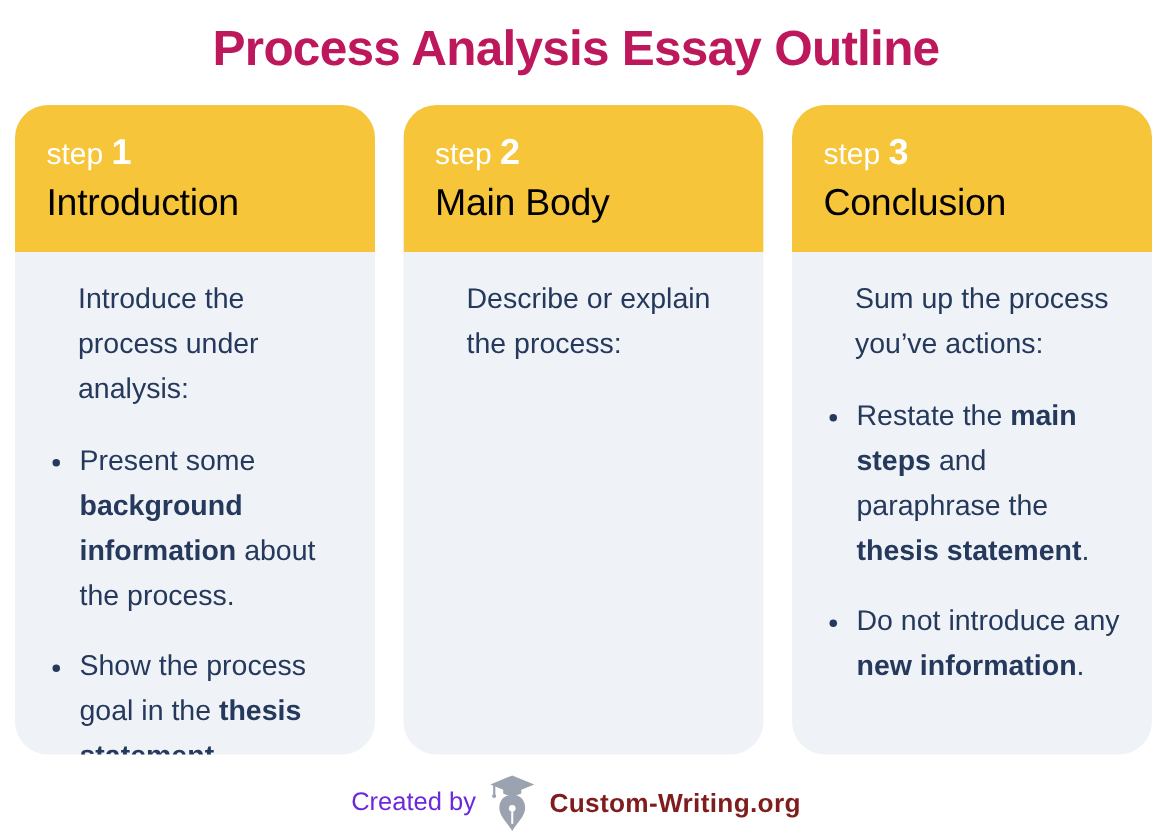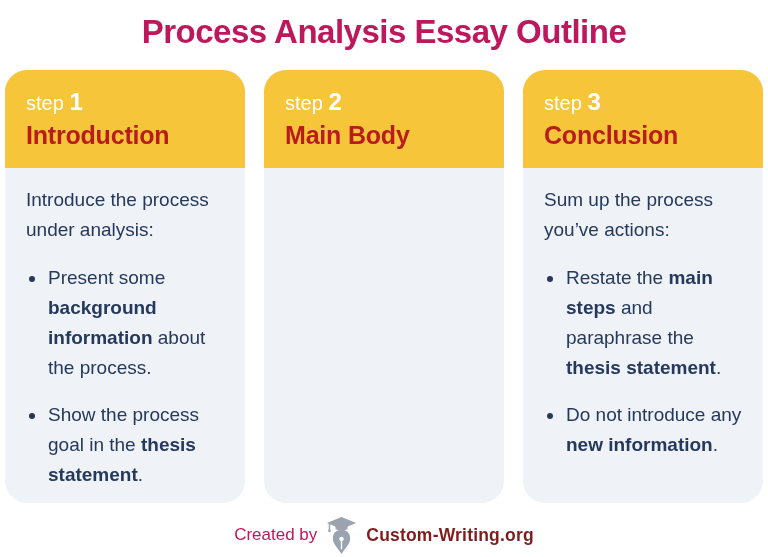--- a/index.html
+++ b/index.html
@@ -18,21 +18,21 @@
     font-size: 33px;
     font-weight: 700;
     letter-spacing: -0.5px;
     color: #be185d;
     line-height: 46px;
   }
 
   .cards-row {
     margin-top: 15px;
     display: flex;
-    justify-content: center;
+    justify-content: flex-end;
     gap: 19px;
   }
 
   .card {
     width: 240px;
     height: 433px;
     border-radius: 22px;
     background: #EFF2F6;
     overflow: hidden;
     display: flex;
@@ -50,50 +50,50 @@
     font-size: 20px;
     line-height: 24px;
   }
   .step-num {
     font-weight: 700;
     font-size: 24px;
   }
   .card-title {
     margin-top: 6px;
     font-size: 25px;
-    font-weight: 700;
-    color: #b91c1c;
+    font-weight: 400;
+    color: #000000;
     letter-spacing: -0.2px;
   }
 
   .card-body {
     padding: 17px 16px 0 21px;
     font-size: 19px;
     line-height: 30px;
     color: #25395C;
   }
-  .card-lead { margin-bottom: 18px; }
+  .card-lead { margin-bottom: 18px; margin-left: 21px; }
   .card-body ul {
     list-style: disc outside;
     padding-left: 21px;
     margin: 0;
   }
   .card-body li { padding-left: 1px; }
   .card-body li + li { margin-top: 17px; }
   .card-body b { font-weight: 700; }
 
   .footer {
     margin-top: 13px;
     display: flex;
     justify-content: center;
     align-items: center;
     gap: 9px;
   }
   .created-by {
-    color: #be185d;
+    color: #6d28d9;
     font-size: 17px;
   }
   .brand-name {
     color: #7f1d1d;
     font-size: 17.5px;
     font-weight: 700;
     letter-spacing: 0.2px;
   }
   .brand-logo { display: block; }
 </style>
@@ -119,20 +119,21 @@
           </ul>
       </div>
     </div>
 
     <div class="card">
       <div class="card-header">
         <div class="step-line"><span>step</span> <span class="step-num">2</span></div>
         <div class="card-title">Main Body</div>
       </div>
       <div class="card-body">
+        <p class="card-lead">Describe or explain the process:</p>
       </div>
     </div>
 
     <div class="card">
       <div class="card-header">
         <div class="step-line"><span>step</span> <span class="step-num">3</span></div>
         <div class="card-title">Conclusion</div>
       </div>
       <div class="card-body">
         <p class="card-lead">Sum up the process you’ve actions:</p>

